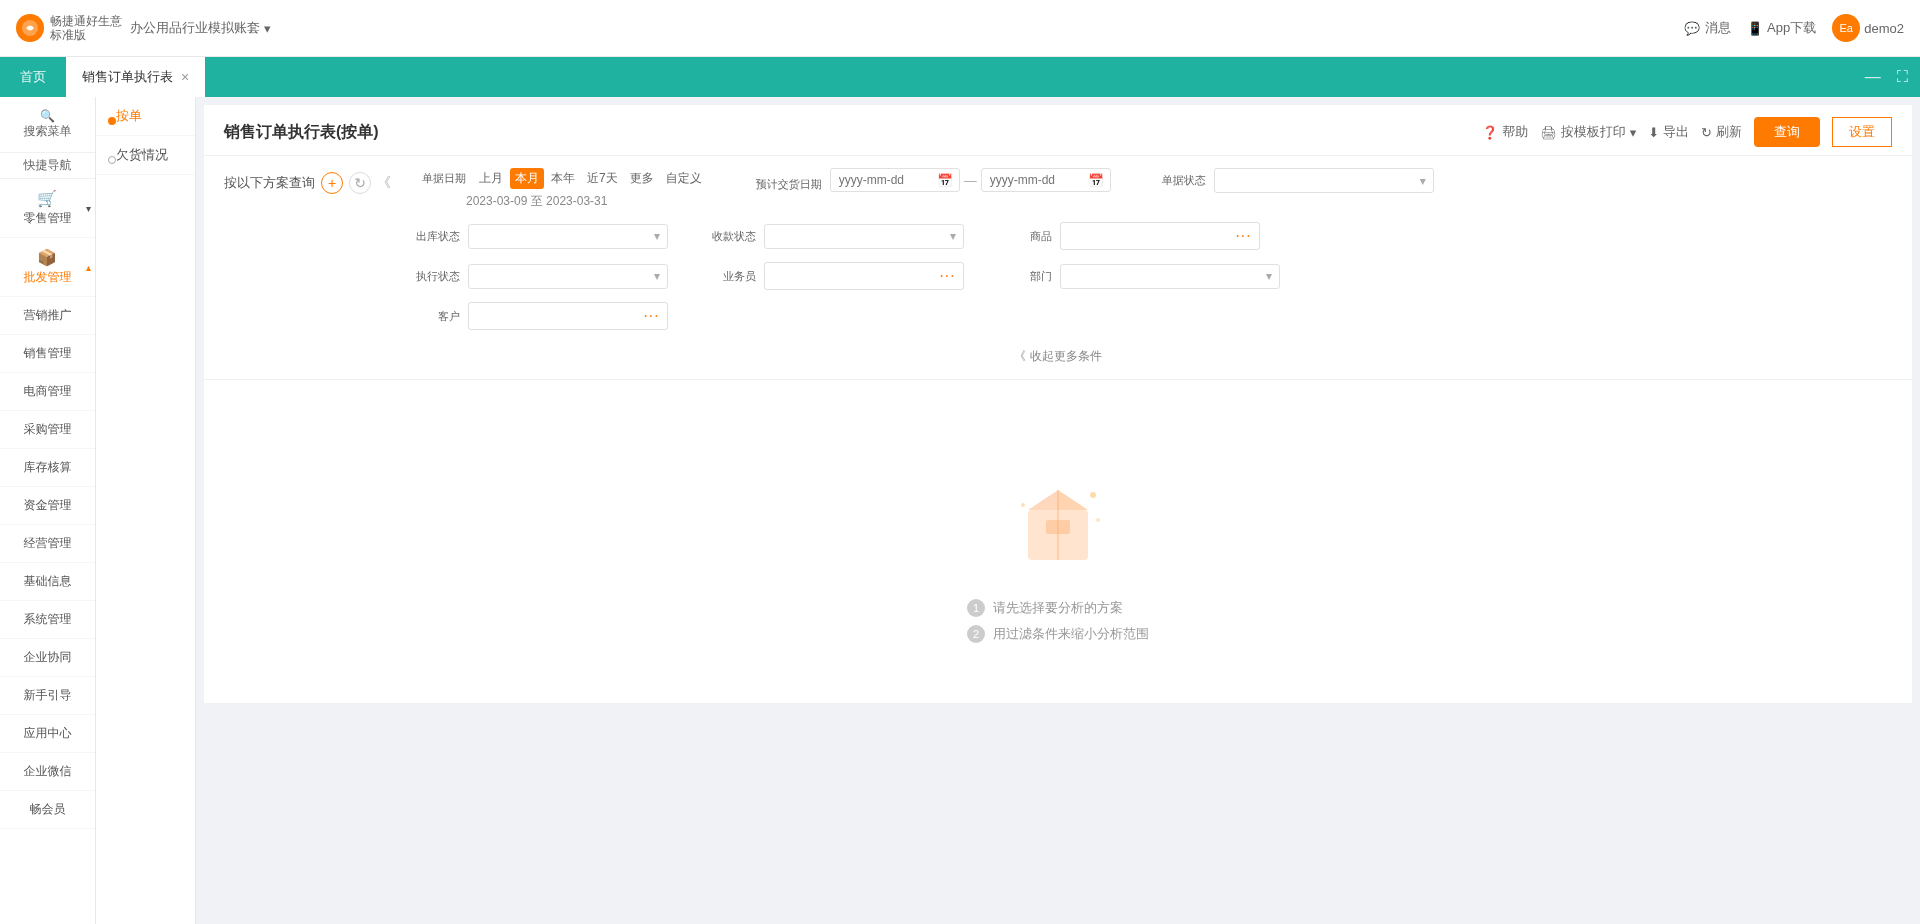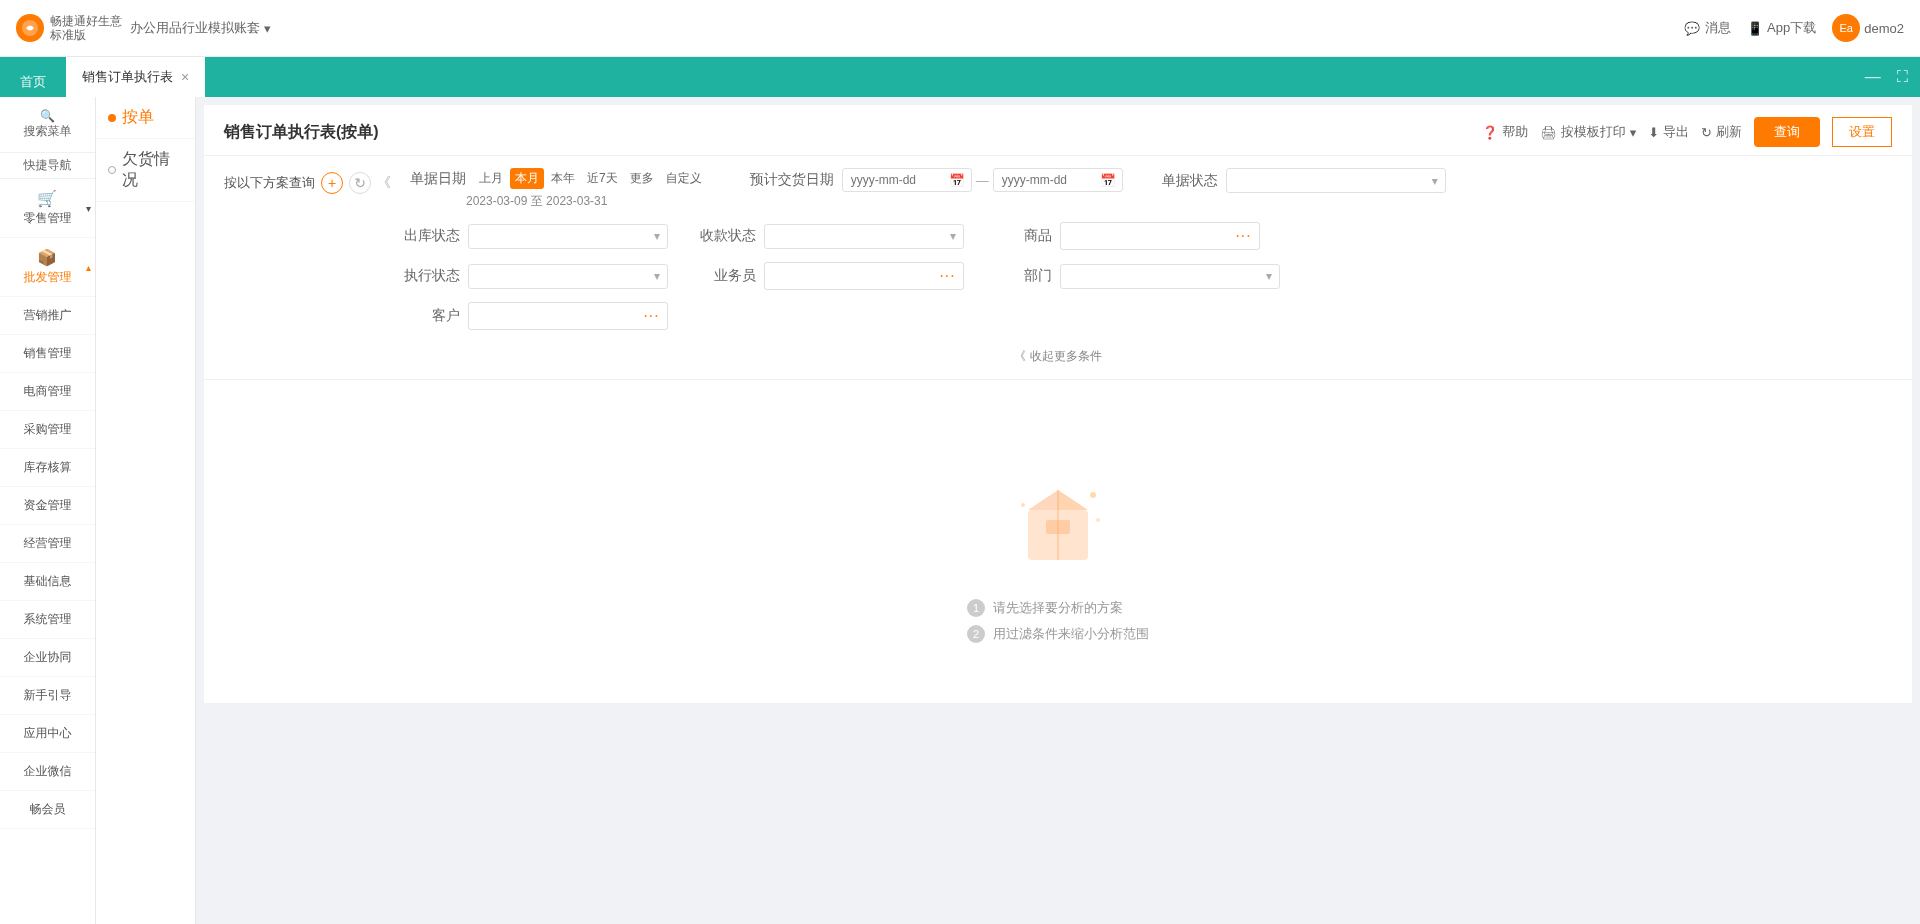--- a/index.html
+++ b/index.html
@@ -31,20 +31,21 @@
       background: #20b2a0;
       display: flex;
       align-items: center;
       padding: 0 0;
       flex-shrink: 0;
     }
     .tab-home {
       padding: 16px 20px;
       height: 100%;
       display: flex;
+      align-items: center;
       color: #fff;
       font-size: 13px;
       cursor: pointer;
       opacity: 0.9;
     }
     .tab-active {
       background: #fff;
       color: #333;
       padding: 0 16px;
       height: 100%;
@@ -113,26 +114,25 @@
     
     .sub-sidebar {
       width: 100px;
       background: #fff;
       border-right: 1px solid #e8e8e8;
       flex-shrink: 0;
       overflow-y: auto;
     }
     .sub-sidebar-item {
       display: flex;
-      align-items: center;
-      gap: 6px;
+      align-items: flex-end;
       padding: 10px 12px;
       cursor: pointer;
       color: #555;
-      font-size: 16px;
+      font-size: 13px;
       border-bottom: 1px solid #f5f5f5;
     }
     .sub-sidebar-item.active { color: #ff7a00; }
     .sub-sidebar-item .dot { width: 8px; height: 8px; border-radius: 50%; background: #ff7a00; flex-shrink: 0; }
     .sub-sidebar-item .dot-outline { width: 8px; height: 8px; border-radius: 50%; border: 1.5px solid #aaa; flex-shrink: 0; }
 
     
     .content-area {
       flex: 1;
       overflow-y: auto;
@@ -182,21 +182,21 @@
       background: #fff;
       padding: 12px 20px;
       border-bottom: 1px solid #f0f0f0;
       display: flex;
       flex-direction: column;
       gap: 12px;
     }
     .filter-icon-btn { color: #ff7a00; cursor: pointer; font-size: 16px; width: 22px; height: 22px; border: 1.5px solid #ff7a00; border-radius: 50%; display: flex; align-items: center; justify-content: center; font-size: 14px; }
     .filter-icon-btn2 { color: #aaa; cursor: pointer; font-size: 16px; width: 22px; height: 22px; border: 1.5px solid #ddd; border-radius: 50%; display: flex; align-items: center; justify-content: center; font-size: 14px; }
     .collapse-btn { color: #aaa; cursor: pointer; font-size: 14px; }
-    .filter-label { color: #666; font-size: 14px; min-width: 56px; text-align: right; flex-shrink: 0; }
+    .filter-label { color: #666; font-size: 11px; min-width: 56px; text-align: right; flex-shrink: 0; }
     .filter-select {
       border: 1px solid #e0e0e0;
       border-radius: 3px;
       padding: 4px 24px 4px 8px;
       font-size: 13px;
       color: #333;
       outline: none;
       background: #fff;
       appearance: none;
       cursor: pointer;
@@ -432,21 +432,21 @@
                 <span class="date-quick-btn">近7天</span>
                 <span class="date-quick-btn">更多</span>
                 <span class="date-quick-btn">自定义</span>
               </div>
             </div>
             <div style="padding-left:56px; font-size:12px; color:#888;">
               2023-03-09 至 2023-03-31
             </div>
           </div>
 
-          <div style="display:flex; align-items:center; gap:8px; margin-left:20px;">
+          <div style="display:flex; align-items:flex-end; gap:8px; margin-left:20px;">
             <span class="filter-label" style="min-width:72px;">预计交货日期</span>
             <div style="display:flex; align-items:center; gap:4px;">
               <div style="position:relative; display:inline-flex; align-items:center;">
                 <input class="date-input" type="text" placeholder="yyyy-mm-dd" style="">
                 <span style="position:absolute; right:6px; color:#ff7a00; font-size:13px;">📅</span>
               </div>
               <span style="color:#aaa;">—</span>
               <div style="position:relative; display:inline-flex; align-items:center;">
                 <input class="date-input" type="text" placeholder="yyyy-mm-dd" style="">
                 <span style="position:absolute; right:6px; color:#ff7a00; font-size:13px;">📅</span>

